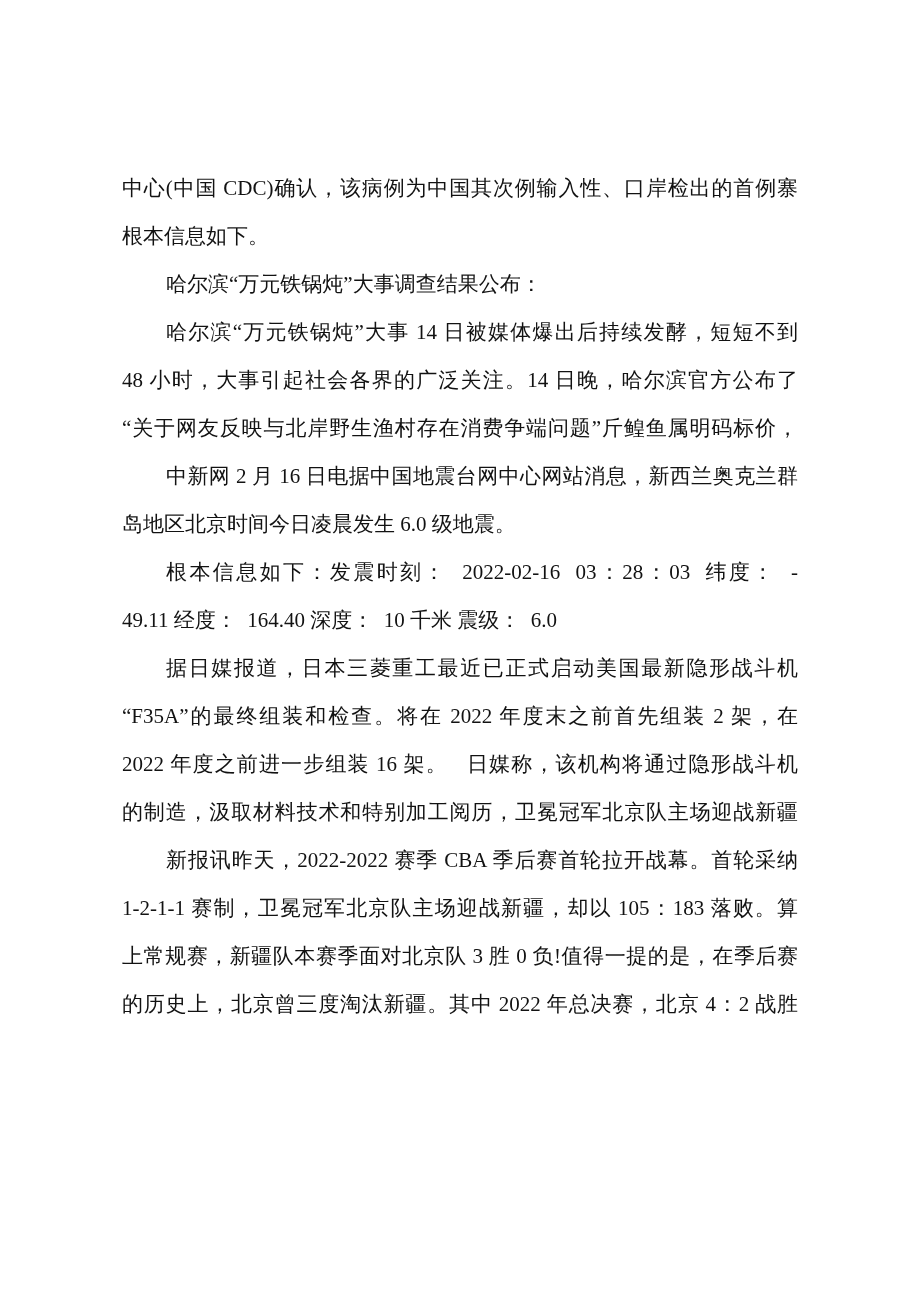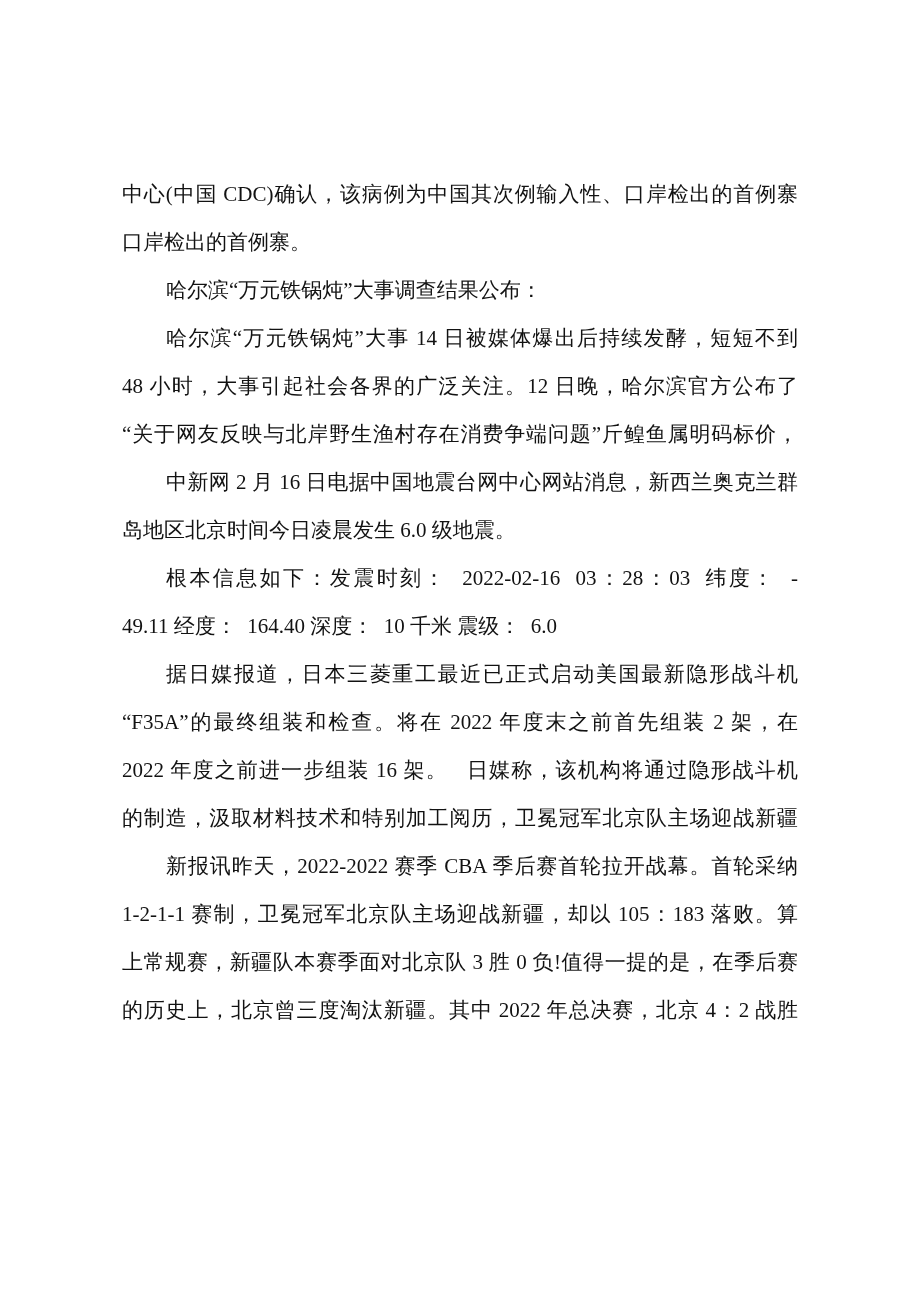--- a/index.html
+++ b/index.html
@@ -12,21 +12,21 @@
     width: 920px;
     height: 1302px;
     background: #ffffff;
     overflow: hidden;
     font-family: "Liberation Serif", "DejaVu Serif", serif;
     color: #121212;
   }
   .textblock {
     position: absolute;
     left: 122px;
-    top: 170px;
+    top: 164px;
     width: 676px;
   }
   .line {
     height: 48px;
     line-height: 48px;
     font-size: 21px;
     white-space: pre-wrap;
     text-align: justify;
     text-align-last: justify;
     overflow: hidden;
@@ -38,26 +38,26 @@
     padding-left: 44px;
   }
 </style>
 </head>
 <body>
 
 <div class="page">
   <div class="textblock">
 
     <div class="line">中心(中国 CDC)确认，该病例为中国其次例输入性、口岸检出的首例寨</div>
-    <div class="line last">口岸检出的首例寨。</div>
+    <div class="line last">根本信息如下。</div>
 
     <div class="line indent last">哈尔滨“万元铁锅炖”大事调查结果公布：</div>
 
     <div class="line indent">哈尔滨“万元铁锅炖”大事 14 日被媒体爆出后持续发酵，短短不到</div>
-    <div class="line">48 小时，大事引起社会各界的广泛关注。12 日晚，哈尔滨官方公布了</div>
+    <div class="line">48 小时，大事引起社会各界的广泛关注。14 日晚，哈尔滨官方公布了</div>
     <div class="line">“关于网友反映与北岸野生渔村存在消费争端问题”斤鳇鱼属明码标价，</div>
 
     <div class="line indent">中新网 2 月 16 日电据中国地震台网中心网站消息，新西兰奥克兰群</div>
     <div class="line last">岛地区北京时间今日凌晨发生 6.0 级地震。</div>
 
     <div class="line indent">根本信息如下：发震时刻：  2022-02-16  03：28：03  纬度：  -</div>
     <div class="line last">49.11 经度：  164.40 深度：  10 千米 震级：  6.0</div>
 
     <div class="line indent">据日媒报道，日本三菱重工最近已正式启动美国最新隐形战斗机</div>
     <div class="line">“F35A”的最终组装和检查。将在 2022 年度末之前首先组装 2 架，在</div>

